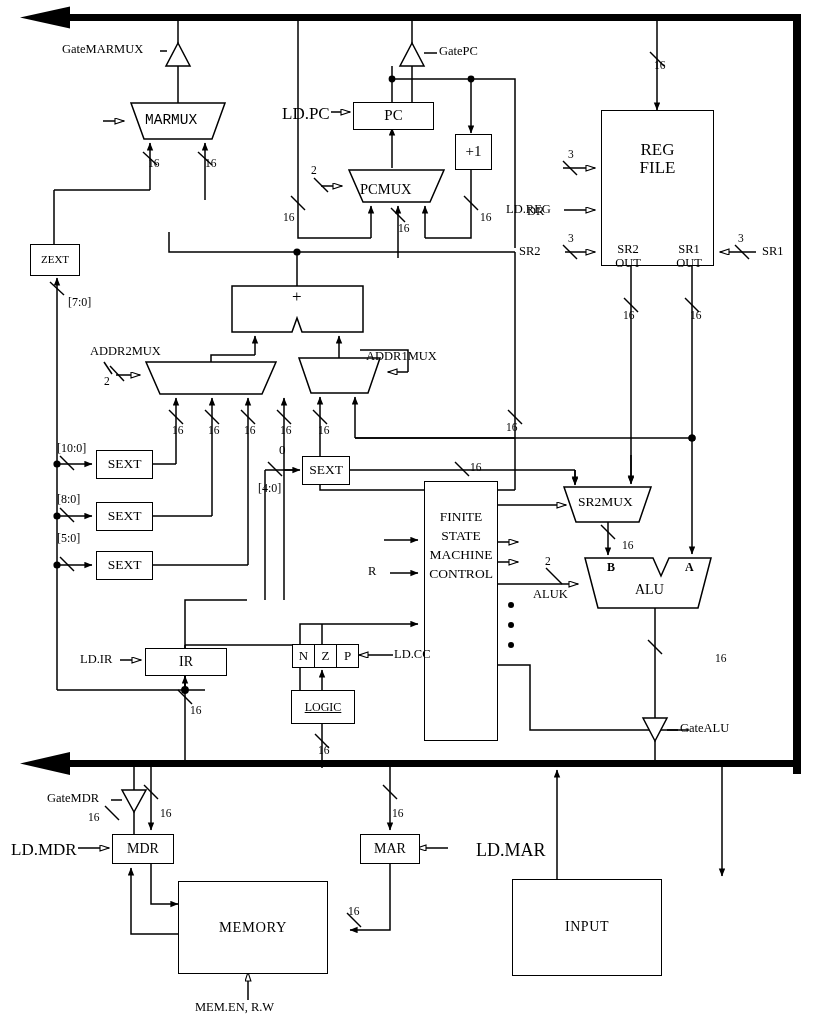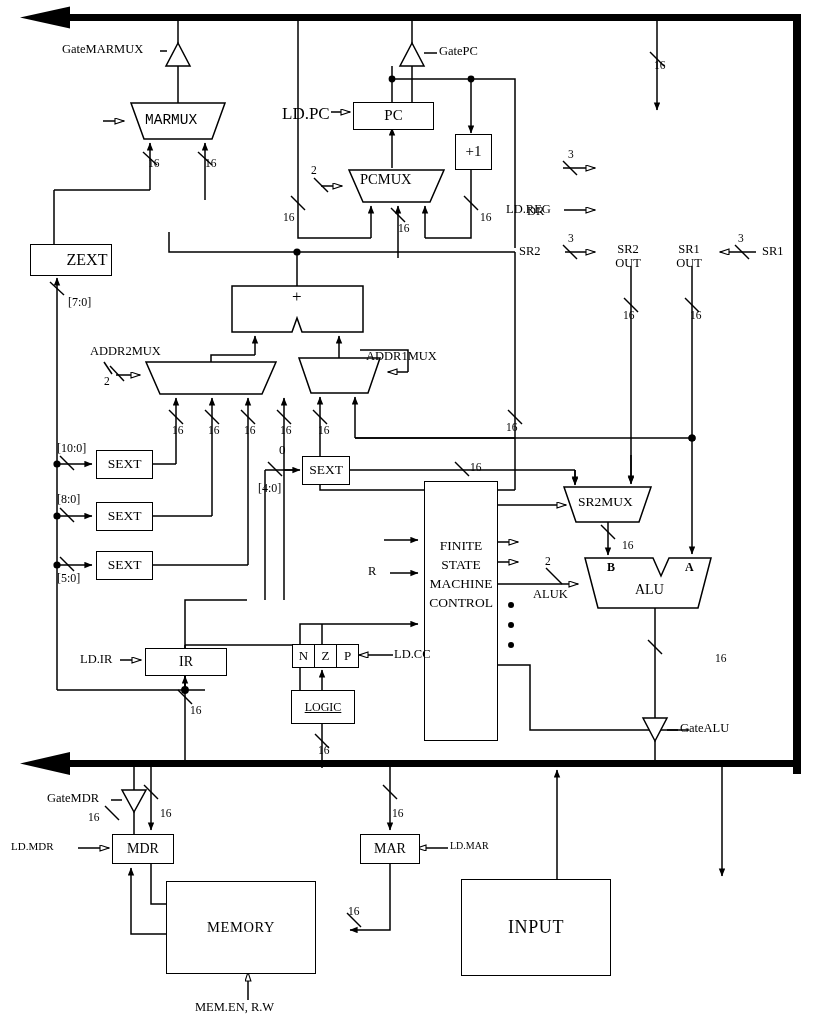--- a/index.html
+++ b/index.html
@@ -256,48 +256,53 @@
   </svg>
 
   <div class="bx" style="left:353px;top:102px;width:79px;height:26px;font-size:15px;">
     <span>PC</span>
   </div>
 
   <div class="bx" style="left:455px;top:134px;width:35px;height:34px;font-size:15px;">
     <span>+1</span>
   </div>
 
+  <div class="bx" style="left:601px;top:110px;width:113px;height:156px;font-size:17px;
+              flex-direction:column;justify-content:flex-start;padding-top:30px;box-sizing:border-box;">
+    <span>REG</span>
+    <span>FILE</span>
+  </div>
   <div class="lbl" style="left:605px;top:242px;font-size:12.5px;text-align:center;width:46px;line-height:1.12;">
     <span>SR2</span><br>
     <span>OUT</span>
   </div>
   <div class="lbl" style="left:666px;top:242px;font-size:12.5px;text-align:center;width:46px;line-height:1.12;">
     <span>SR1</span><br>
     <span>OUT</span>
   </div>
 
-  <div class="bx" style="left:30px;top:244px;width:48px;height:30px;font-size:16px;padding-left:32px;">
+  <div class="bx" style="left:30px;top:244px;width:48px;height:30px;font-size:11px;">
     <span>ZEXT</span>
   </div>
 
   <div class="bx" style="left:96px;top:450px;width:55px;height:27px;font-size:13.5px;">
     <span>SEXT</span>
   </div>
   <div class="bx" style="left:96px;top:502px;width:55px;height:27px;font-size:13.5px;">
     <span>SEXT</span>
   </div>
   <div class="bx" style="left:96px;top:551px;width:55px;height:27px;font-size:13.5px;">
     <span>SEXT</span>
   </div>
   <div class="bx" style="left:302px;top:456px;width:46px;height:27px;font-size:13.5px;">
     <span>SEXT</span>
   </div>
 
   <div class="bx" style="left:424px;top:481px;width:74px;height:260px;font-size:13.5px;
-              flex-direction:column;justify-content:flex-start;padding-top:54px;box-sizing:border-box;line-height:1.42;">
+              flex-direction:column;justify-content:flex-start;padding-top:25px;box-sizing:border-box;line-height:1.42;">
     <span>FINITE</span>
     <span>STATE</span>
     <span>MACHINE</span>
     <span>CONTROL</span>
   </div>
   <div style="position:absolute;left:508px;top:602px;">
     <div style="width:6px;height:6px;border-radius:50%;background:#000;margin-bottom:14px;"></div>
     <div style="width:6px;height:6px;border-radius:50%;background:#000;margin-bottom:14px;"></div>
     <div style="width:6px;height:6px;border-radius:50%;background:#000;"></div>
   </div>
@@ -322,68 +327,68 @@
     <span>LOGIC</span>
   </div>
 
   <div class="bx" style="left:112px;top:834px;width:60px;height:28px;font-size:14px;">
     <span>MDR</span>
   </div>
   <div class="bx" style="left:360px;top:834px;width:58px;height:28px;font-size:14px;">
     <span>MAR</span>
   </div>
 
-  <div class="bx" style="left:166px;top:881px;width:148px;height:91px;font-size:14.5px;letter-spacing:.6px;">
+  <div class="bx" style="left:178px;top:881px;width:148px;height:91px;font-size:14.5px;letter-spacing:.6px;">
     <span>MEMORY</span>
   </div>
-  <div class="bx" style="left:461px;top:879px;width:148px;height:95px;font-size:18px;letter-spacing:.6px;align-items:center;">
+  <div class="bx" style="left:512px;top:879px;width:148px;height:95px;font-size:14px;letter-spacing:.6px;align-items:center;">
     <span>INPUT</span>
   </div>
 
   <div class="lbl" style="left:145px;top:113px;font-size:14.5px;font-family:Liberation Mono, monospace;">MARMUX</div>
-  <div class="lbl" style="left:360px;top:172px;font-size:14.5px;">PCMUX</div>
+  <div class="lbl" style="left:360px;top:182px;font-size:14.5px;">PCMUX</div>
   <div class="lbl" style="left:292px;top:288px;font-size:17px;">+</div>
   <div class="lbl" style="left:90px;top:345px;font-size:12.5px;">ADDR2MUX</div>
   <div class="lbl" style="left:366px;top:350px;font-size:12.5px;">ADDR1MUX</div>
   <div class="lbl" style="left:578px;top:495px;font-size:13.5px;">SR2MUX</div>
   <div class="lbl" style="left:635px;top:583px;font-size:14px;">ALU</div>
   <div class="lbl" style="left:607px;top:561px;font-size:12px;font-weight:bold;">B</div>
   <div class="lbl" style="left:685px;top:561px;font-size:12px;font-weight:bold;">A</div>
 
   <div class="lbl" style="left:62px;top:43px;font-size:12.5px;">GateMARMUX</div>
   <div class="lbl" style="left:439px;top:45px;font-size:12.5px;">GatePC</div>
   <div class="lbl" style="left:680px;top:722px;font-size:12.5px;">GateALU</div>
   <div class="lbl" style="left:47px;top:792px;font-size:12.5px;">GateMDR</div>
 
   <div class="lbl" style="left:282px;top:105px;font-size:17px;">LD.PC</div>
   <div class="lbl" style="left:506px;top:203px;font-size:12.5px;">LD.REG</div>
   <div class="lbl" style="left:80px;top:653px;font-size:12.5px;">LD.IR</div>
   <div class="lbl" style="left:394px;top:648px;font-size:12.5px;">LD.CC</div>
-  <div class="lbl" style="left:11px;top:841px;font-size:11px;">LD.MDR</div>
-  <div class="lbl" style="left:450px;top:841px;font-size:10px;">LD.MAR</div>
+  <div class="lbl" style="left:11px;top:841px;font-size:17px;">LD.MDR</div>
+  <div class="lbl" style="left:476px;top:841px;font-size:18px;">LD.MAR</div>
   <div class="lbl" style="left:533px;top:588px;font-size:12.5px;">ALUK</div>
   <div class="lbl" style="left:195px;top:1001px;font-size:12.5px;">MEM.EN, R.W</div>
   <div class="lbl" style="left:368px;top:565px;font-size:12.5px;">R</div>
 
   <div class="lbl" style="left:527px;top:161px;font-size:12.5px;margin-top:44px;">DR</div>
   <div class="lbl" style="left:519px;top:245px;font-size:12.5px;">SR2</div>
   <div class="lbl" style="left:762px;top:245px;font-size:12.5px;">SR1</div>
 
   <div class="lbl" style="left:568px;top:149px;font-size:11.5px;">3</div>
   <div class="lbl" style="left:568px;top:233px;font-size:11.5px;">3</div>
   <div class="lbl" style="left:738px;top:233px;font-size:11.5px;">3</div>
   <div class="lbl" style="left:311px;top:165px;font-size:11.5px;">2</div>
   <div class="lbl" style="left:104px;top:376px;font-size:11.5px;">2</div>
   <div class="lbl" style="left:545px;top:556px;font-size:11.5px;">2</div>
   <div class="lbl" style="left:279px;top:443px;font-size:13px;">0</div>
 
   <div class="lbl" style="left:68px;top:296px;font-size:12px;">[7:0]</div>
   <div class="lbl" style="left:57px;top:442px;font-size:12px;">[10:0]</div>
   <div class="lbl" style="left:57px;top:493px;font-size:12px;">[8:0]</div>
-  <div class="lbl" style="left:57px;top:572px;font-size:12px;">[5:0]</div>
+  <div class="lbl" style="left:57px;top:532px;font-size:12px;">[5:0]</div>
   <div class="lbl" style="left:258px;top:482px;font-size:12px;">[4:0]</div>
 
   <div id="width-tag-host">
       <div class="lbl" style="left: 148px; top: 158px; font-size: 11.5px;">16</div>
       <div class="lbl" style="left: 205px; top: 158px; font-size: 11.5px;">16</div>
       <div class="lbl" style="left: 283px; top: 212px; font-size: 11.5px;">16</div>
       <div class="lbl" style="left: 398px; top: 223px; font-size: 11.5px;">16</div>
       <div class="lbl" style="left: 480px; top: 212px; font-size: 11.5px;">16</div>
       <div class="lbl" style="left: 654px; top: 60px; font-size: 11.5px;">16</div>
       <div class="lbl" style="left: 623px; top: 310px; font-size: 11.5px;">16</div>

